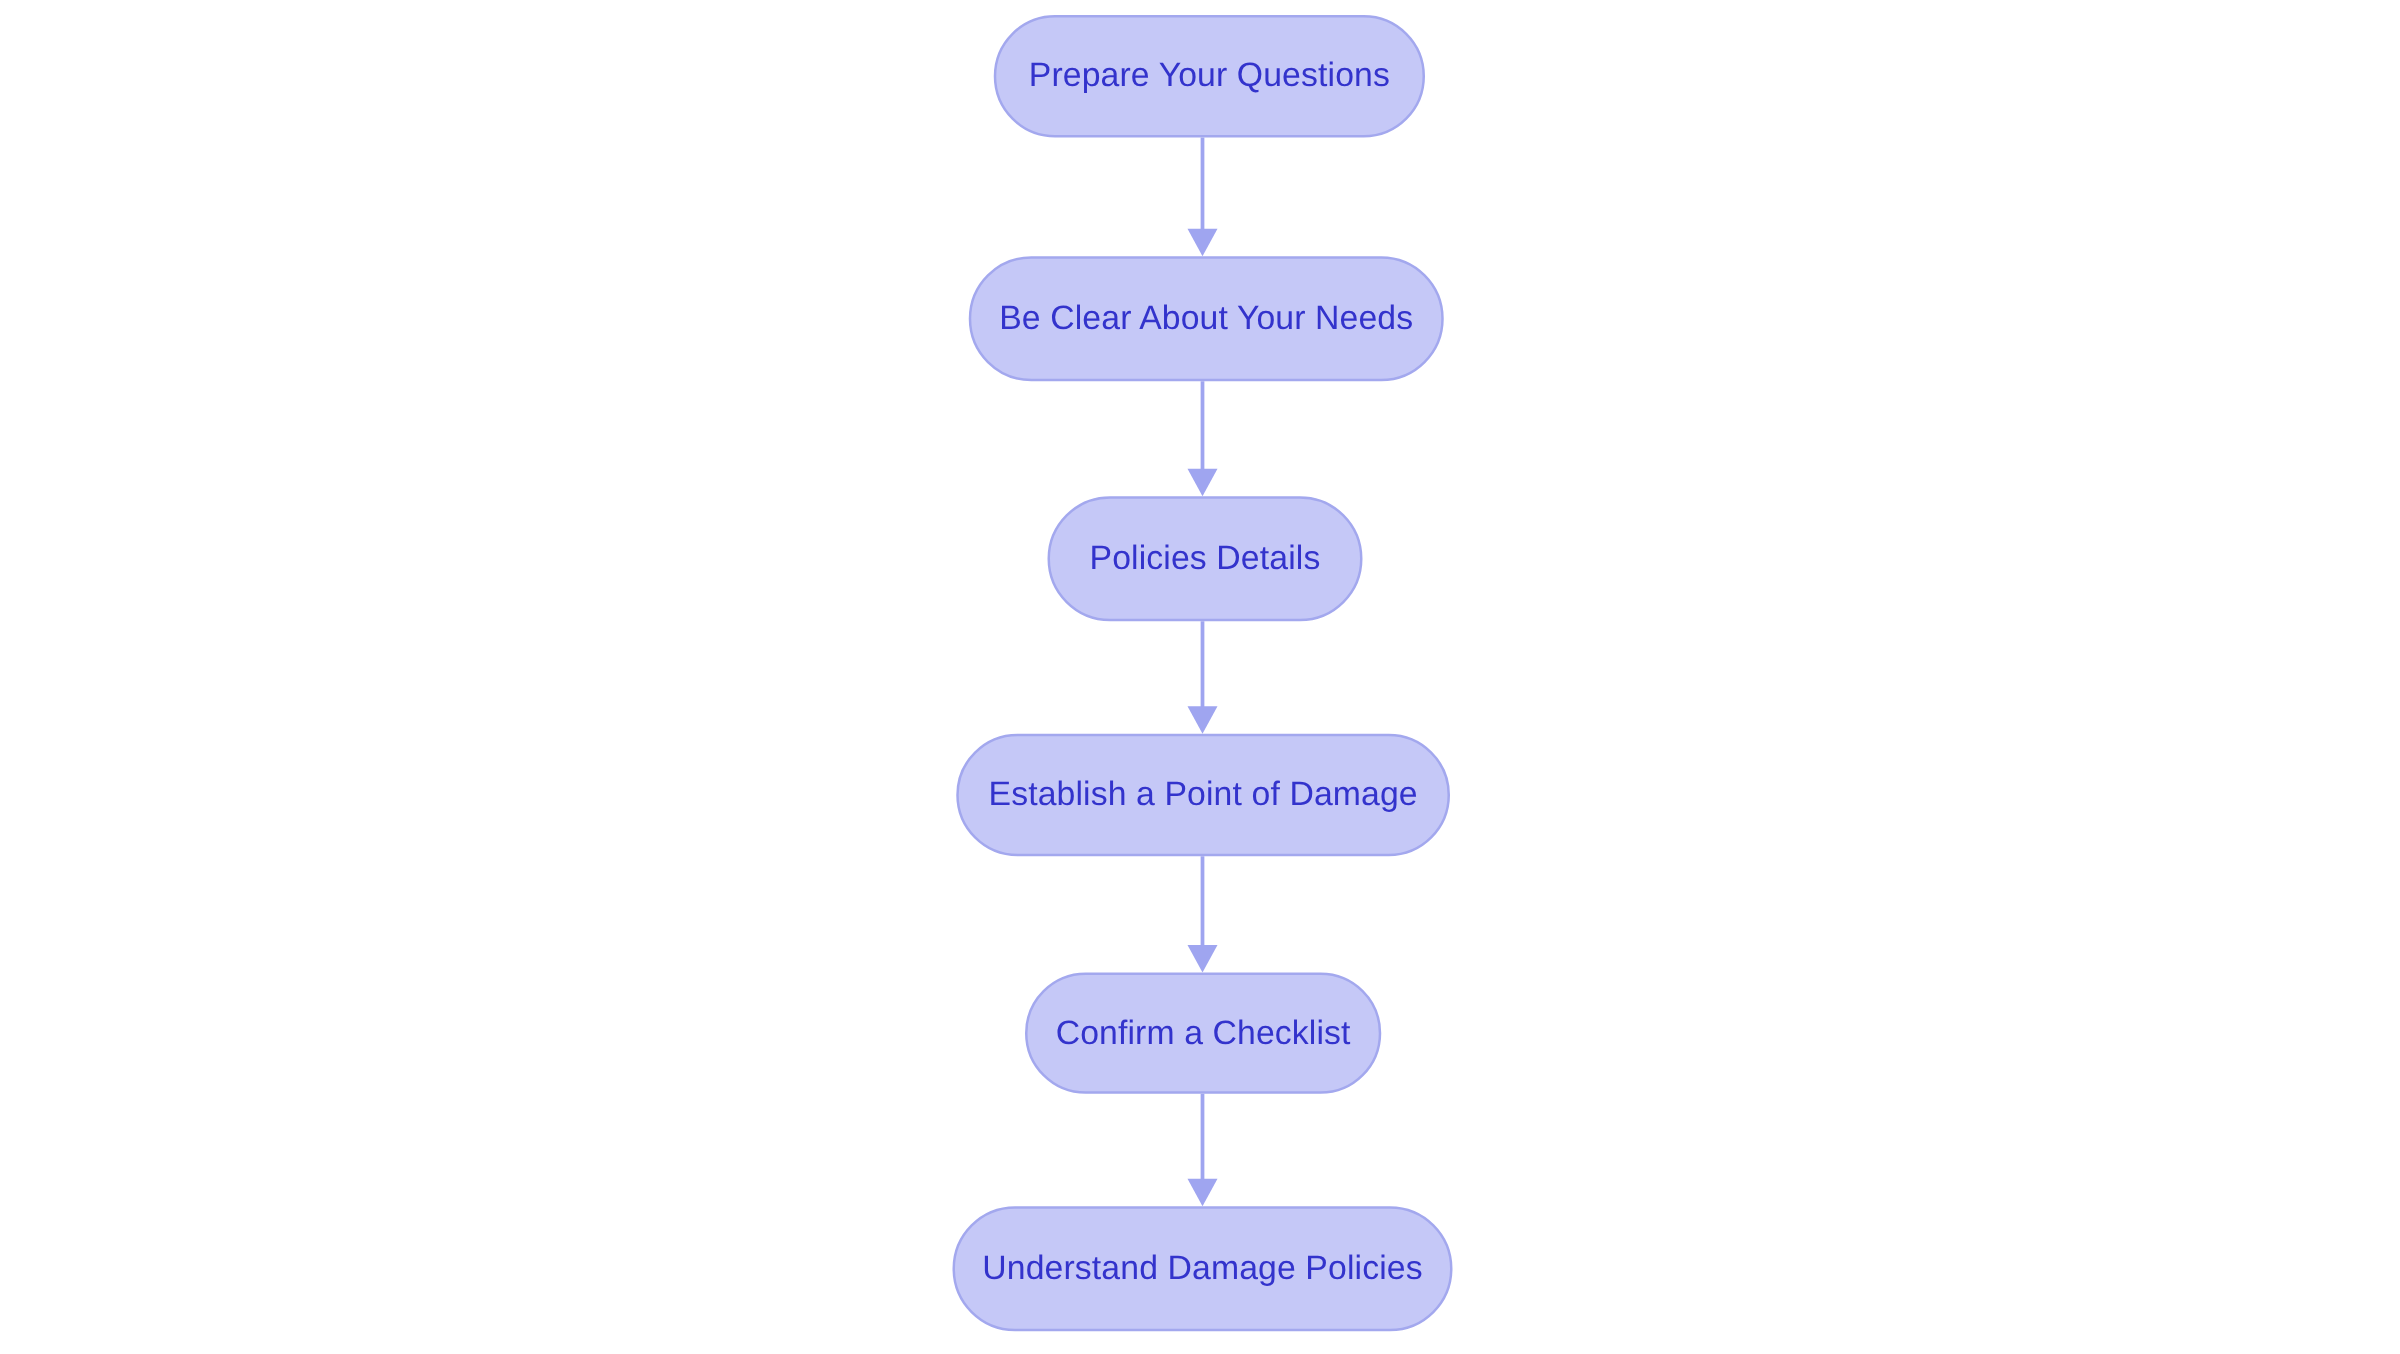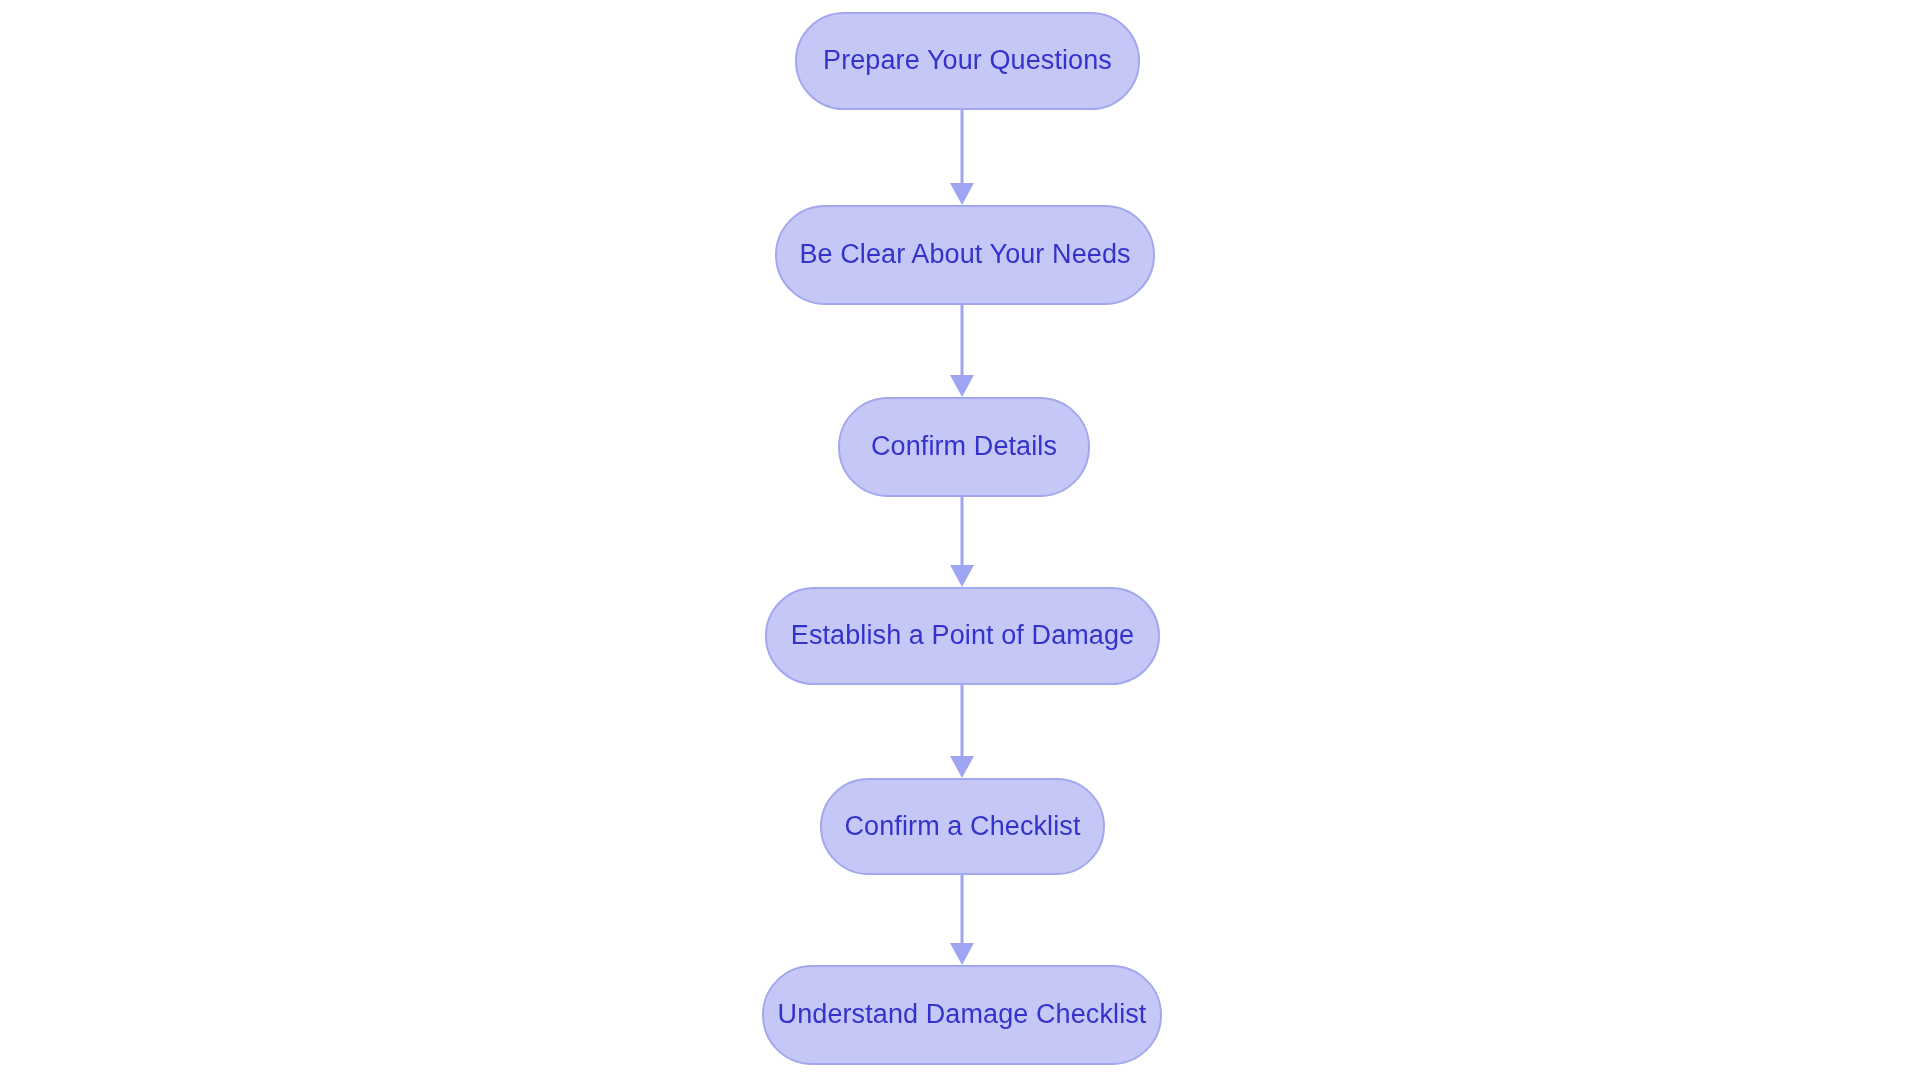--- a/index.html
+++ b/index.html
@@ -82,28 +82,28 @@
 
   <div class="node" style="left:795px; top:12px; width:345px; height:98px;">
     <span class="node-label">Prepare Your Questions</span>
   </div>
 
   <div class="node" style="left:775px; top:205px; width:380px; height:100px;">
     <span class="node-label">Be Clear About Your Needs</span>
   </div>
 
   <div class="node" style="left:838px; top:397px; width:252px; height:100px;">
-    <span class="node-label">Confirm Details</span>
+    <span class="node-label">Policies Details</span>
   </div>
 
   <div class="node" style="left:765px; top:587px; width:395px; height:98px;">
     <span class="node-label">Establish a Point of Damage</span>
   </div>
 
   <div class="node" style="left:820px; top:778px; width:285px; height:97px;">
     <span class="node-label">Confirm a Checklist</span>
   </div>
 
   <div class="node" style="left:762px; top:965px; width:400px; height:100px;">
-    <span class="node-label">Understand Damage Checklist</span>
+    <span class="node-label">Understand Damage Policies</span>
   </div>
 
 </div>
 
 </body></html>

